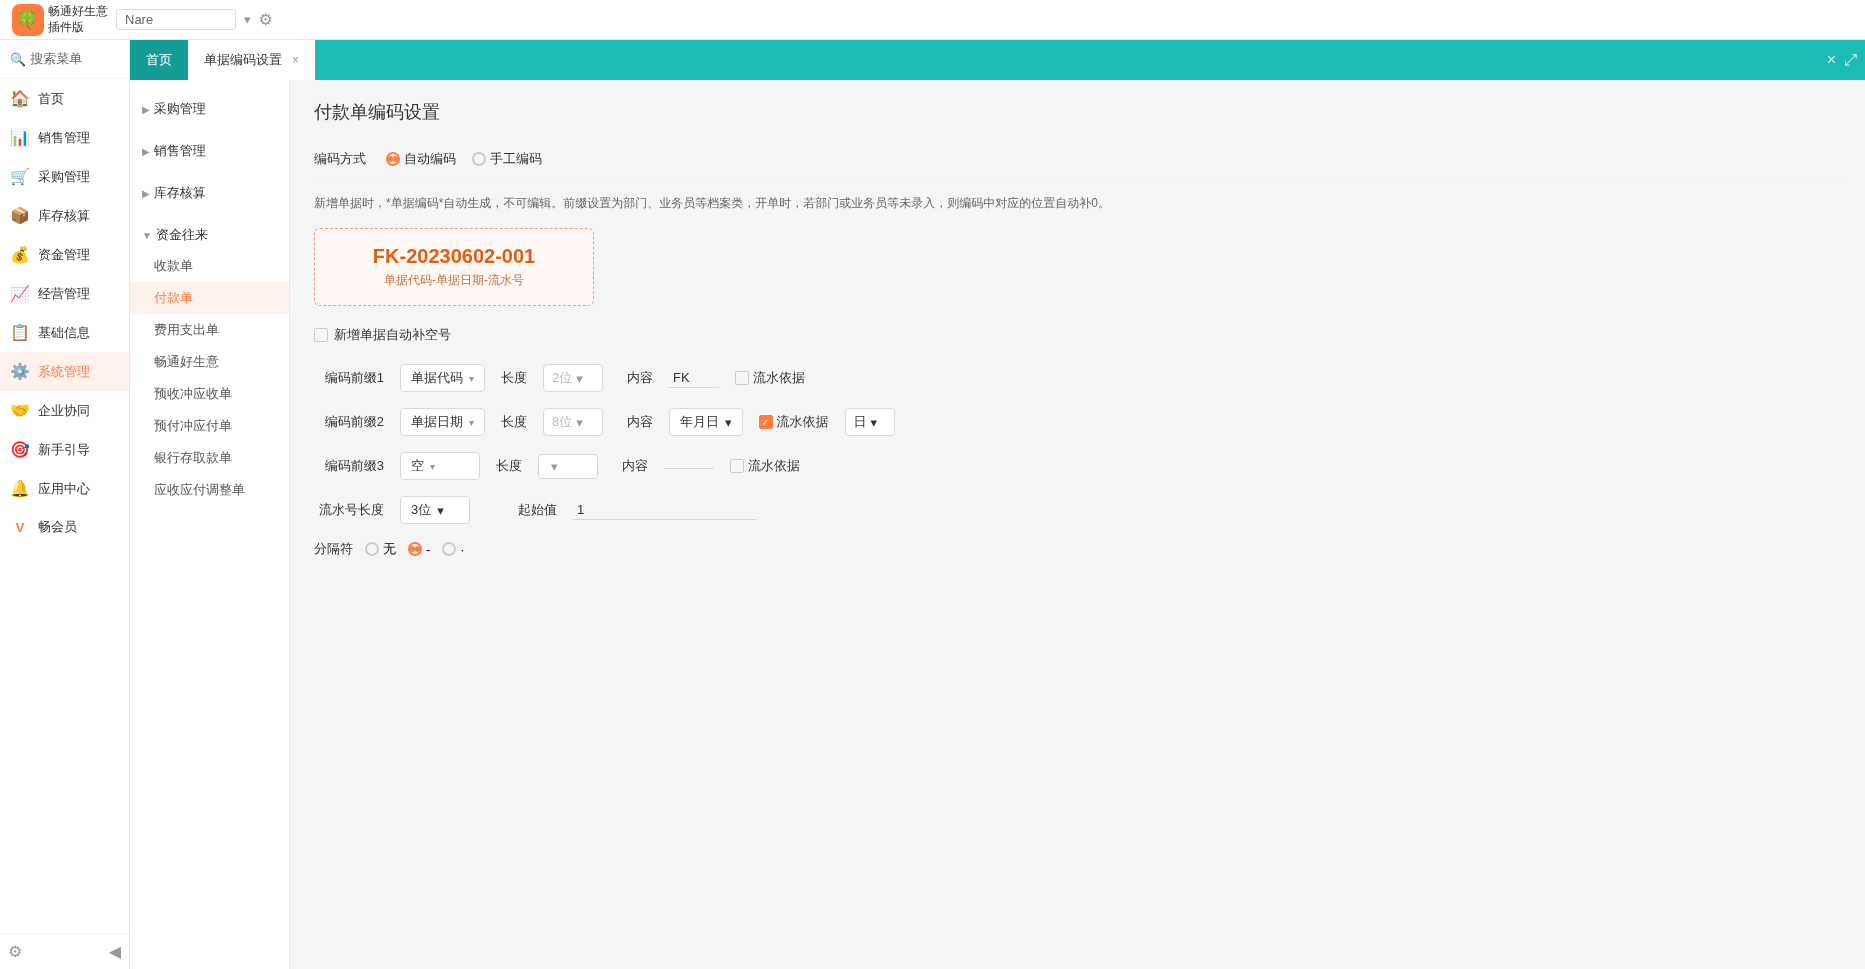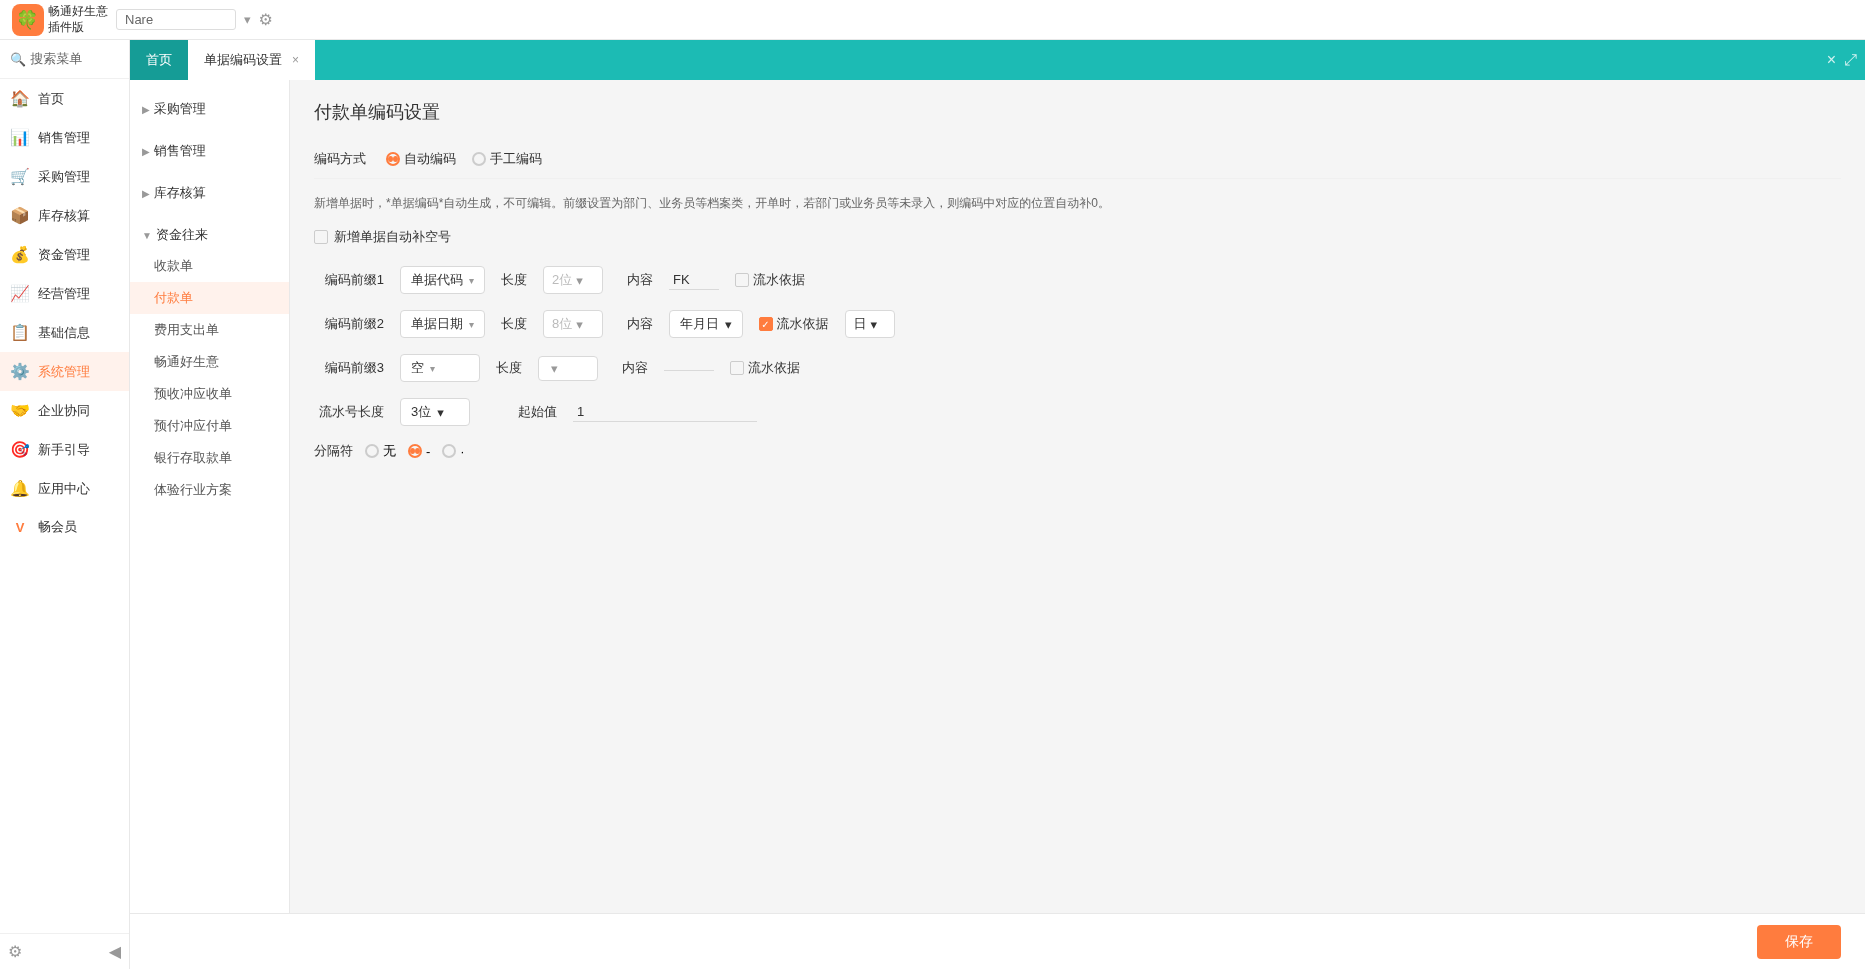--- a/index.html
+++ b/index.html
@@ -284,21 +284,21 @@
             <span class="arrow">▼</span>
             <span>资金往来</span>
           </div>
           <div class="sub-sidebar-item">收款单</div>
           <div class="sub-sidebar-item active" style="background:#fff2ec; color:#ff7c3e;">付款单</div>
           <div class="sub-sidebar-item">费用支出单</div>
           <div class="sub-sidebar-item">畅通好生意</div>
           <div class="sub-sidebar-item">预收冲应收单</div>
           <div class="sub-sidebar-item">预付冲应付单</div>
           <div class="sub-sidebar-item">银行存取款单</div>
-          <div class="sub-sidebar-item">体验行业方案</div>
+          <div class="sub-sidebar-item">应收应付调整单</div>
         </div>
       </div>
 
       <div class="inner-content">
         <div class="page-title">付款单编码设置</div>
 
         
         <div class="encoding-method">
           <span class="encoding-label">编码方式</span>
           <div class="radio-group">
@@ -312,20 +312,24 @@
               <div class="radio-dot"></div>
               <span>手工编码</span>
             </label>
           </div>
         </div>
 
         
         <div class="hint-text">新增单据时，*单据编码*自动生成，不可编辑。前缀设置为部门、业务员等档案类，开单时，若部门或业务员等未录入，则编码中对应的位置自动补0。</div>
 
         
+        <div class="preview-box">
+          <div class="preview-code">FK-20230602-001</div>
+          <div class="preview-desc">单据代码-单据日期-流水号</div>
+        </div>
 
         
         <div class="auto-fill-row">
           <div class="checkbox"></div>
           <span>新增单据自动补空号</span>
         </div>
 
         
         <div class="form-row">
           <span class="form-label">编码前缀1</span>
@@ -418,18 +422,15 @@
             <span>-</span>
           </label>
           <label class="sep-radio">
             <div class="sep-radio-dot"></div>
             <span>·</span>
           </label>
         </div>
       </div>
     </div>
 
-    <div class="bottom-bar">
-      <button class="save-btn">保存</button>
-    </div>
   </div>
 
 </div>
 
 </body></html>

